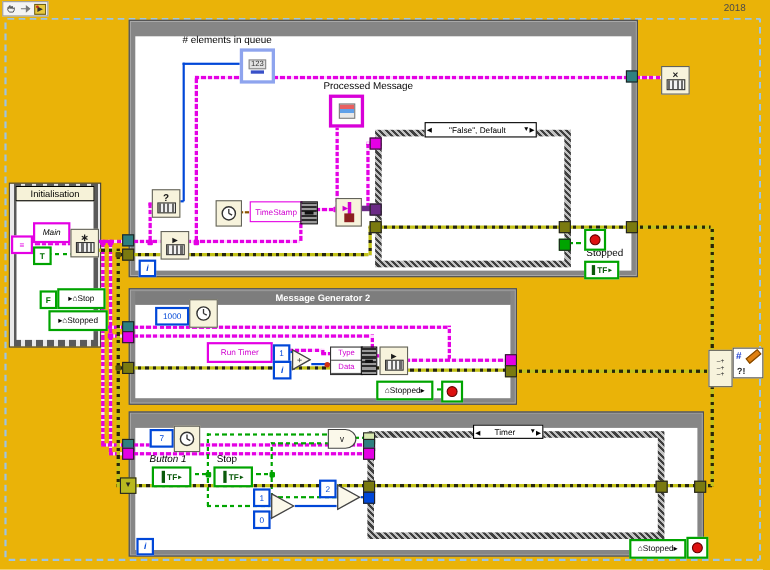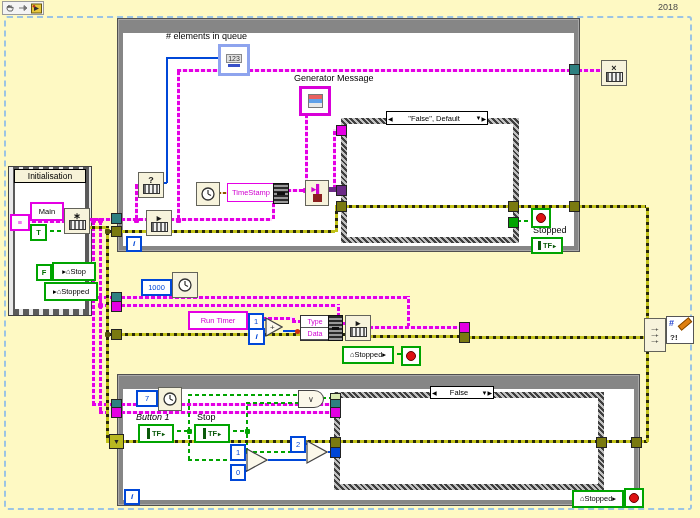--- a/index.html
+++ b/index.html
@@ -1,16 +1,16 @@
 <!DOCTYPE html>
 <html><head>
 <meta charset="utf-8">
 <style>
   html,body{margin:0;padding:0;background:#fff;}
-  #diagram{position:relative;width:700px;height:518px;background:#fef9c3;overflow:hidden;
+  #diagram{position:relative;width:700px;height:518px;background:#eab308;overflow:hidden;
            font-family:"Liberation Sans", sans-serif;}
   .abs{position:absolute;box-sizing:border-box;}
   
   #sel-rect{border:2px dashed #9cc4e4;border-radius:3px;}
   
   #toolbar{left:2px;top:1px;width:42px;height:14px;border:1px solid #9a9a9a;background:#f4f4f4;
            display:flex;align-items:center;justify-content:space-around;font-size:9px;color:#555;}
   #toolbar .tbi{width:11px;height:11px;display:flex;align-items:center;justify-content:center;}
   #version{font-size:9px;color:#4a4a4a;}
   
@@ -79,20 +79,24 @@
     </span>
   </div>
   <div class="abs" id="version" style="left:658px;top:2px;">2018</div>
 
   <div class="abs" id="sel-rect" style="left:4px;top:16px;width:688px;height:494px;"></div>
 
   <div class="abs loop" style="left:117px;top:18px;width:463px;height:234px;">
     <div class="body" style="top:14px;"></div>
   </div>
 
+  <div class="abs loop" style="left:117px;top:262px;width:353px;height:106px;">
+    <div class="body" style="top:14px;"></div>
+    <div class="titlebar">Message Generator 2</div>
+  </div>
 
   <div class="abs loop" style="left:117px;top:374px;width:523px;height:132px;">
     <div class="body" style="top:14px;"></div>
   </div>
 
   <div class="abs seq" style="left:8px;top:166px;width:84px;height:150px;">
     <div class="body"></div>
   </div>
   <div class="abs seq-label" style="left:14px;top:169px;width:72px;height:14px;">Initialisation</div>
 
@@ -104,21 +108,21 @@
     <span class="ctext">"False", Default</span>
     <span class="arr">▼</span>
     <span class="arr">▶</span>
   </div>
 
   <div class="abs case" style="left:334px;top:392px;width:270px;height:98px;">
     <div class="body"></div>
   </div>
   <div class="abs case-label" style="left:430px;top:386px;width:64px;height:13px;">
     <span class="arr">◀</span>
-    <span class="ctext">False</span>
+    <span class="ctext">Timer</span>
     <span class="arr">▼</span>
     <span class="arr">▶</span>
   </div>
 
   <div id="dyn">
       <div class="wire w-mag-h" style="left: 60px; top: 211px; width: 6px;"></div>
       <div class="wire w-mag-h" style="left: 26px; top: 220px; width: 38px;"></div>
       <div class="wire w-mag-h" style="left: 88px; top: 218px; width: 25px;"></div>
       <div class="wire w-mag-v" style="left: 92px; top: 219px; height: 186px;"></div>
       <div class="wire w-mag-v" style="left: 99px; top: 219px; height: 192px;"></div>
@@ -231,25 +235,25 @@
       <div class="tunnel" style="left: 111px; top: 407px; width: 9px; height: 9px; background: rgb(228, 0, 228); font-size: 7px; color: rgb(34, 34, 34); text-align: center; line-height: 9px;"></div>
       <div class="tunnel" style="left: 109px; top: 434px; width: 13px; height: 13px; background: rgb(184, 184, 32); font-size: 7px; color: rgb(34, 34, 34); text-align: center; line-height: 13px;">▼</div>
       <div class="tunnel" style="left: 330px; top: 393px; width: 9px; height: 9px; background: rgb(216, 232, 176); font-size: 7px; color: rgb(34, 34, 34); text-align: center; line-height: 9px;"></div>
       <div class="tunnel" style="left: 330px; top: 399px; width: 9px; height: 9px; background: rgb(46, 128, 128); font-size: 7px; color: rgb(34, 34, 34); text-align: center; line-height: 9px;"></div>
       <div class="tunnel" style="left: 330px; top: 407px; width: 9px; height: 9px; background: rgb(228, 0, 228); font-size: 7px; color: rgb(34, 34, 34); text-align: center; line-height: 9px;"></div>
       <div class="tunnel" style="left: 330px; top: 437px; width: 9px; height: 9px; background: rgb(122, 122, 16); font-size: 7px; color: rgb(34, 34, 34); text-align: center; line-height: 9px;"></div>
       <div class="tunnel" style="left: 330px; top: 447px; width: 9px; height: 9px; background: rgb(0, 71, 216); font-size: 7px; color: rgb(34, 34, 34); text-align: center; line-height: 9px;"></div>
       <div class="tunnel" style="left: 596px; top: 437px; width: 9px; height: 9px; background: rgb(122, 122, 16); font-size: 7px; color: rgb(34, 34, 34); text-align: center; line-height: 9px;"></div>
       <div class="tunnel" style="left: 631px; top: 437px; width: 9px; height: 9px; background: rgb(122, 122, 16); font-size: 7px; color: rgb(34, 34, 34); text-align: center; line-height: 9px;"></div>
       <div class="lbl" style="left: 166px; top: 31px;"># elements in queue</div>
-      <div class="lbl" style="left: 294px; top: 73px;">Generator Message</div>
+      <div class="lbl" style="left: 294px; top: 73px;">Processed Message</div>
       <div class="lbl" style="left: 533px; top: 225px;">Stopped</div>
       <div class="lbl" style="left: 136px; top: 412px; font-style: italic;">Button 1</div>
       <div class="lbl" style="left: 197px; top: 412px;">Stop</div>
-      <div class="const" style="left: 30px; top: 202px; width: 30px; height: 15px; border: 2px solid rgb(228, 0, 228); color: rgb(0, 0, 0); font-size: 7.5px; font-weight: normal;">Main</div>
+      <div class="const" style="left: 30px; top: 202px; width: 30px; height: 15px; border: 2px solid rgb(228, 0, 228); color: rgb(0, 0, 0); font-size: 7.5px; font-weight: normal; font-style: italic;">Main</div>
       <div class="const" style="left: 10px; top: 214px; width: 16px; height: 13px; border: 2px solid rgb(228, 0, 228); color: rgb(228, 0, 228); font-size: 7.5px; font-weight: normal;">≡</div>
       <div class="const" style="left: 30px; top: 224px; width: 13px; height: 13px; border: 2px solid rgb(0, 164, 0); color: rgb(0, 112, 0); font-size: 7.5px; font-weight: bold;">T</div>
       <div class="const" style="left: 36px; top: 264px; width: 12px; height: 13px; border: 2px solid rgb(0, 164, 0); color: rgb(0, 112, 0); font-size: 7.5px; font-weight: bold;">F</div>
       <div class="const" style="left: 141px; top: 279px; width: 27px; height: 13px; border: 2px solid rgb(0, 71, 216); color: rgb(0, 71, 216); font-size: 7.5px; font-weight: normal;">1000</div>
       <div class="const" style="left: 188px; top: 311px; width: 56px; height: 15px; border: 2px solid rgb(228, 0, 228); color: rgb(208, 0, 208); font-size: 7.5px; font-weight: normal;">Run Timer</div>
       <div class="const" style="left: 136px; top: 390px; width: 18px; height: 13px; border: 2px solid rgb(0, 71, 216); color: rgb(0, 71, 216); font-size: 7.5px; font-weight: normal;">7</div>
       <div class="const" style="left: 248px; top: 313px; width: 12px; height: 13px; border: 2px solid rgb(0, 71, 216); color: rgb(0, 71, 216); font-size: 7.5px; font-weight: normal;">1</div>
       <div class="const" style="left: 230px; top: 444px; width: 12px; height: 13px; border: 2px solid rgb(0, 71, 216); color: rgb(0, 71, 216); font-size: 7.5px; font-weight: normal;">1</div>
       <div class="const" style="left: 230px; top: 464px; width: 12px; height: 13px; border: 2px solid rgb(0, 71, 216); color: rgb(0, 71, 216); font-size: 7.5px; font-weight: normal;">0</div>
       <div class="const" style="left: 290px; top: 436px; width: 12px; height: 13px; border: 2px solid rgb(0, 71, 216); color: rgb(0, 71, 216); font-size: 7.5px; font-weight: normal;">2</div>

